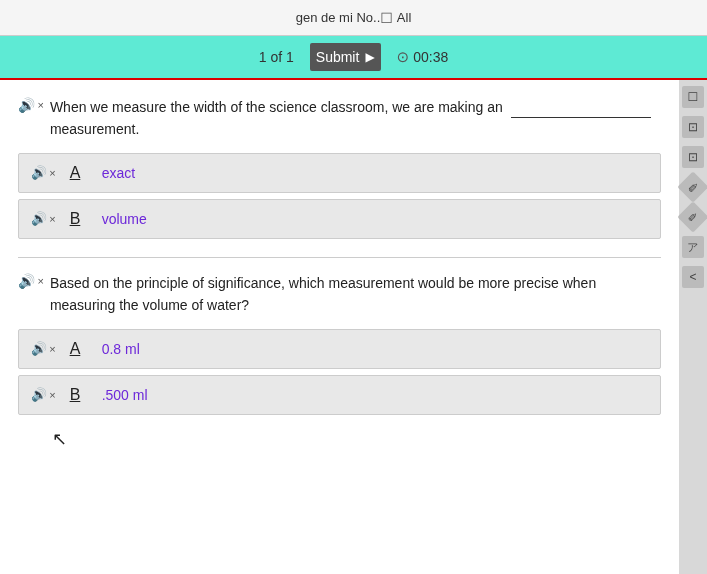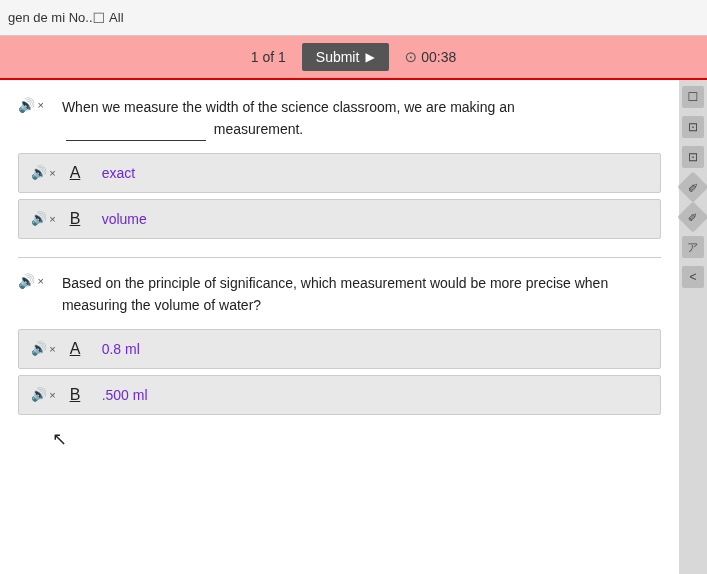--- a/index.html
+++ b/index.html
@@ -11,21 +11,21 @@
       overflow: hidden;
       position: relative;
     }
 
     
     .top-bar {
       background: #f5f5f5;
       height: 36px;
       display: flex;
       align-items: center;
-      justify-content: flex-start;
+      justify-content: center;
       padding: 0 8px;
       border-bottom: 1px solid #ccc;
     }
     .top-bar-left {
       font-size: 13px;
       color: #333;
     }
     .top-bar-right {
       font-size: 13px;
       color: #333;
@@ -33,38 +33,38 @@
       align-items: center;
       gap: 4px;
     }
     .top-bar-right .folder-icon {
       font-size: 14px;
       color: #555;
     }
 
     
     .toolbar {
-      background: #fca5a5;
+      background: #5eead4;
       height: 44px;
       display: flex;
       align-items: center;
       justify-content: center;
       gap: 16px;
       border-bottom: 2px solid #d00;
       padding: 0 12px;
     }
     .toolbar-progress {
       font-size: 14px;
       color: #333;
     }
     .submit-btn {
       background: #555;
       color: #fff;
       border: none;
-      padding: 6px 14px;
+      padding: 6px 6px;
       font-size: 14px;
       cursor: pointer;
       display: flex;
       align-items: center;
       gap: 6px;
       border-radius: 2px;
     }
     .submit-btn .arrow {
       font-size: 12px;
     }
@@ -122,21 +122,20 @@
       font-size: 14px;
     }
     .x-mark {
       font-size: 11px;
       color: #555;
     }
     .question-body {
       font-size: 14px;
       color: #222;
       line-height: 1.6;
-      margin-left: 12px;
     }
     .blank-line {
       display: inline-block;
       width: 140px;
       border-bottom: 1px solid #333;
       margin: 0 4px;
       vertical-align: bottom;
     }
 
     

